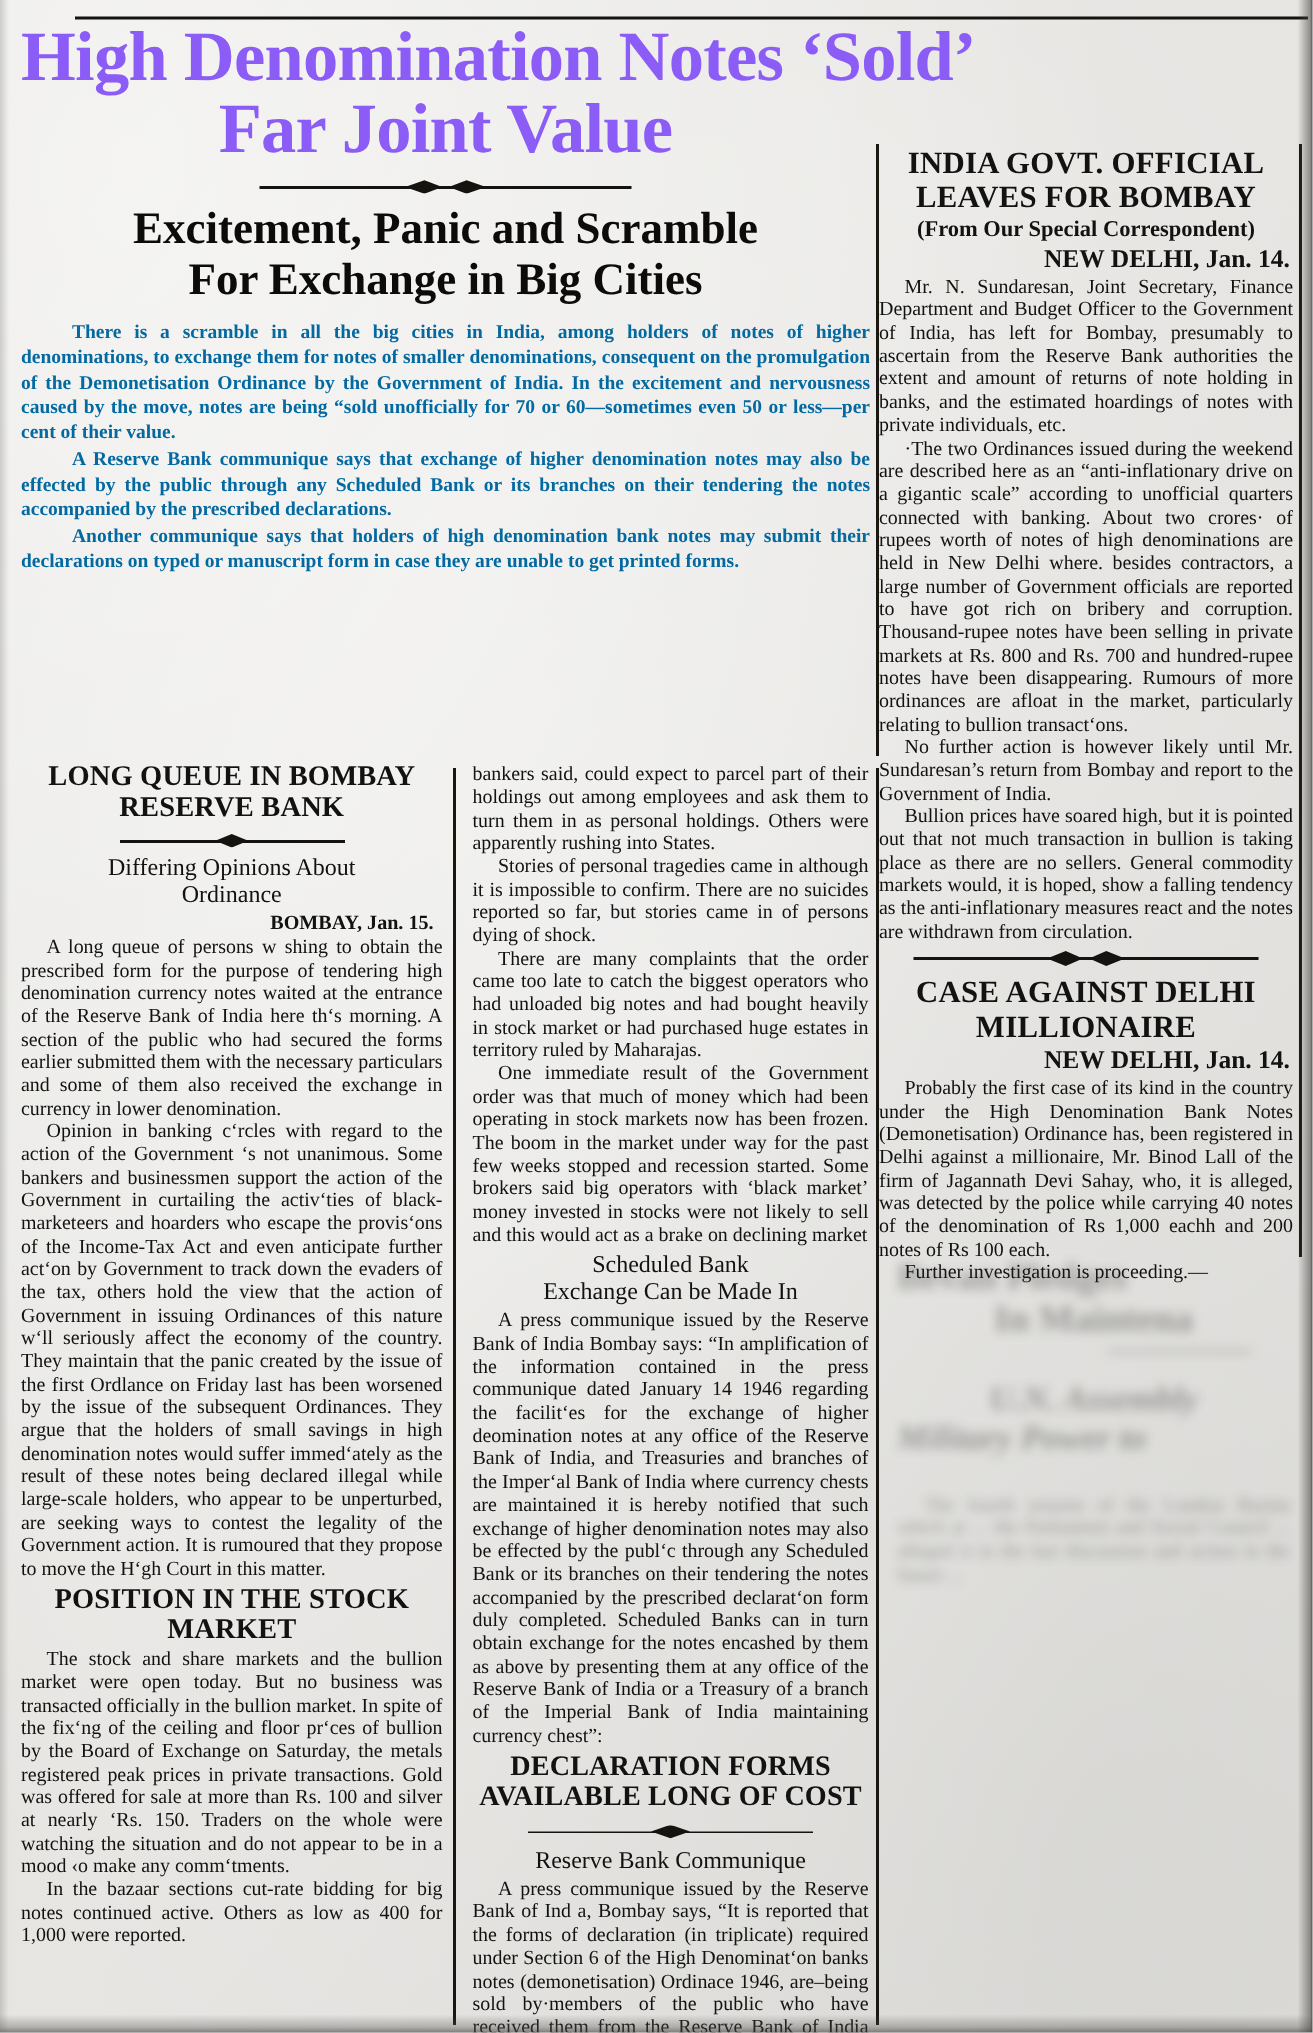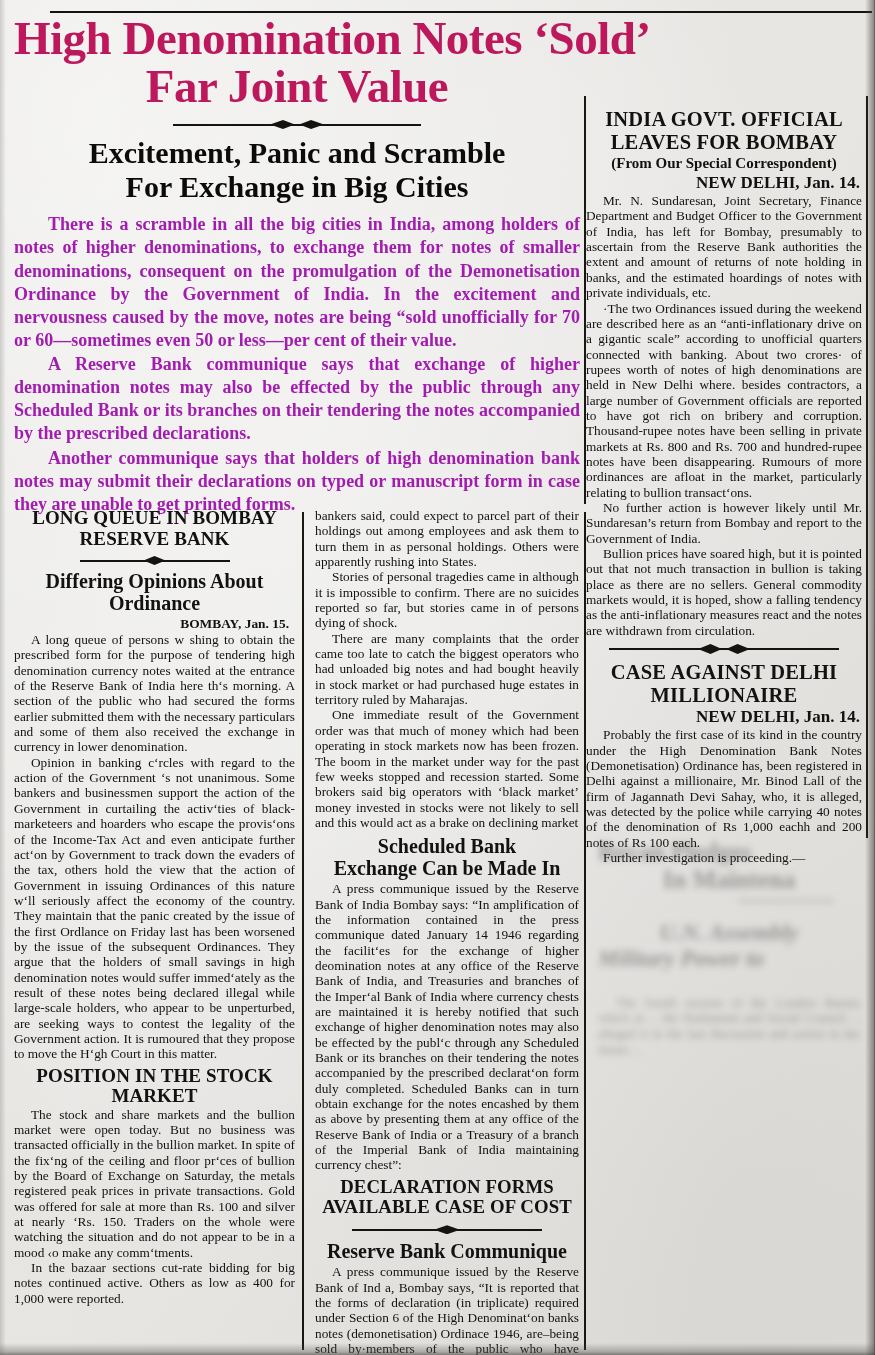--- a/index.html
+++ b/index.html
@@ -49,21 +49,21 @@
     width: 566px;
   }
   h1.head-main {
     font-family: "Liberation Serif", serif;
     font-weight: bold;
     font-size: 48px;
     line-height: 0.98;
     letter-spacing: -0.5px;
     margin: 0;
     text-align: center;
-    color: #be185d;
+    color: #8b5cf6;
   }
   h1.head-main .l1 { display: block; white-space: nowrap; font-size: 47px; }
   h1.head-main .l2 { display: block; font-size: 47px; margin-top: 2px; }
 
   .dinkus {
     position: relative;
     width: 248px;
     height: 10px;
     margin: 11px auto 6px auto;
   }
@@ -87,33 +87,33 @@
     font-size: 30px;
     line-height: 1.12;
     margin: 0;
     text-align: center;
     color: #0c0b0a;
   }
   h2.deck span { display: block; }
 
   .lead {
     margin-top: 10px;
-    font-size: 18px;
+    font-size: 13px;
     line-height: 1.285;
     text-align: justify;
     text-justify: inter-word;
     font-weight: bold;
-    color: #a21caf;
+    color: #0369a1;
   }
   .lead p { margin: 0 0 1px 0; text-indent: 34px; }
 
   
   .col3-top {
     position: absolute;
-    top: 108px;
+    top: 98px;
     left: 586px;
     width: 276px;
     z-index: 2;
   }
   h3.hd3 {
     font-weight: bold;
     font-size: 20.5px;
     line-height: 1.1;
     margin: 0;
     text-align: center;
@@ -202,22 +202,22 @@
     position: relative; width: 230px; height: 10px; margin: 6px auto 7px auto;
   }
   .dinkus-wide .bar { position: absolute; top: 4px; left: 0; right: 0; height: 2px; background: #15130f; }
   .dinkus-wide .lozenge {
     position: absolute; top: 0; left: 50%; transform: translateX(-50%);
     width: 52px; height: 10px; background: #15130f;
     clip-path: polygon(0% 50%, 24% 0%, 46% 50%, 54% 50%, 76% 0%, 100% 50%, 76% 100%, 54% 50%, 46% 50%, 24% 100%);
   }
 
   h5.italic-sub {
-    font-weight: bold;
-    font-size: 20px;
+    font-weight: normal;
+    font-size: 16px;
     margin: 2px 0 2px 0;
     text-align: center;
     line-height: 1.1;
   }
   h5.italic-sub span { display: block; }
   .dateline-right-in {
     text-align: right;
     font-size: 13.4px;
     font-weight: bold;
     padding-right: 6px;
@@ -390,21 +390,21 @@
           <h5 class="italic-sub" style="margin-top:5px">
             <span>Scheduled  Bank</span>
             <span>Exchange  Can  be  Made  In</span>
           </h5>
           <div class="body-sm">
             <p>A press communique issued by the Reserve Bank of India Bombay says: “In amplification of the information  contained in the press communique dated January 14 1946 regarding the facilit‘es for the exchange of higher deomination notes at any office  of the Reserve Bank of India, and  Treasuries and branches of the Imper‘al Bank of India where currency chests are maintained it is hereby notified that such exchange of higher denomination notes may also be effected by the publ‘c through any Scheduled Bank or its branches on their tendering the notes accompanied by the  prescribed  declarat‘on form duly completed. Scheduled Banks can in turn obtain exchange for the notes encashed by them as  above by  presenting them at any office of the Reserve Bank of India or a Treasury of a branch of the Imperial Bank of India maintaining  currency chest”:</p>
           </div>
 
           <h4 class="sub smaller" style="margin-top:4px">
             <span>DECLARATION FORMS</span>
-            <span>AVAILABLE  CASE  OF  COST</span>
+            <span>AVAILABLE  LONG  OF  COST</span>
           </h4>
           <div class="dinkus-md">
             <div class="bar"></div>
             <div class="lozenge"></div>
           </div>
           <h5 class="italic-sub">
             <span>Reserve  Bank  Communique</span>
           </h5>
           <div class="body-sm">
             <p>A press communique issued by the Reserve Bank of Ind a, Bombay says, “It is reported that the forms of declaration  (in triplicate) required under Section 6 of the High Denominat‘on banks notes (demonetisation) Ordinace 1946, are–being sold by·members of the public who have received them from the Reserve Bank of India free of charge. It is notified for publ‘c informaiton that these forms are obtainable free of  charge from the Reserve Bank, and that the form of declaration has also been published in the press. Holders of high denominat‘on bank notes who are unable to obtain the printed forms may submit their declarations  on typed or manuscript forms wh‘ch conform in every particular with the form set out in the schedule to the Ordinance”.</p>

